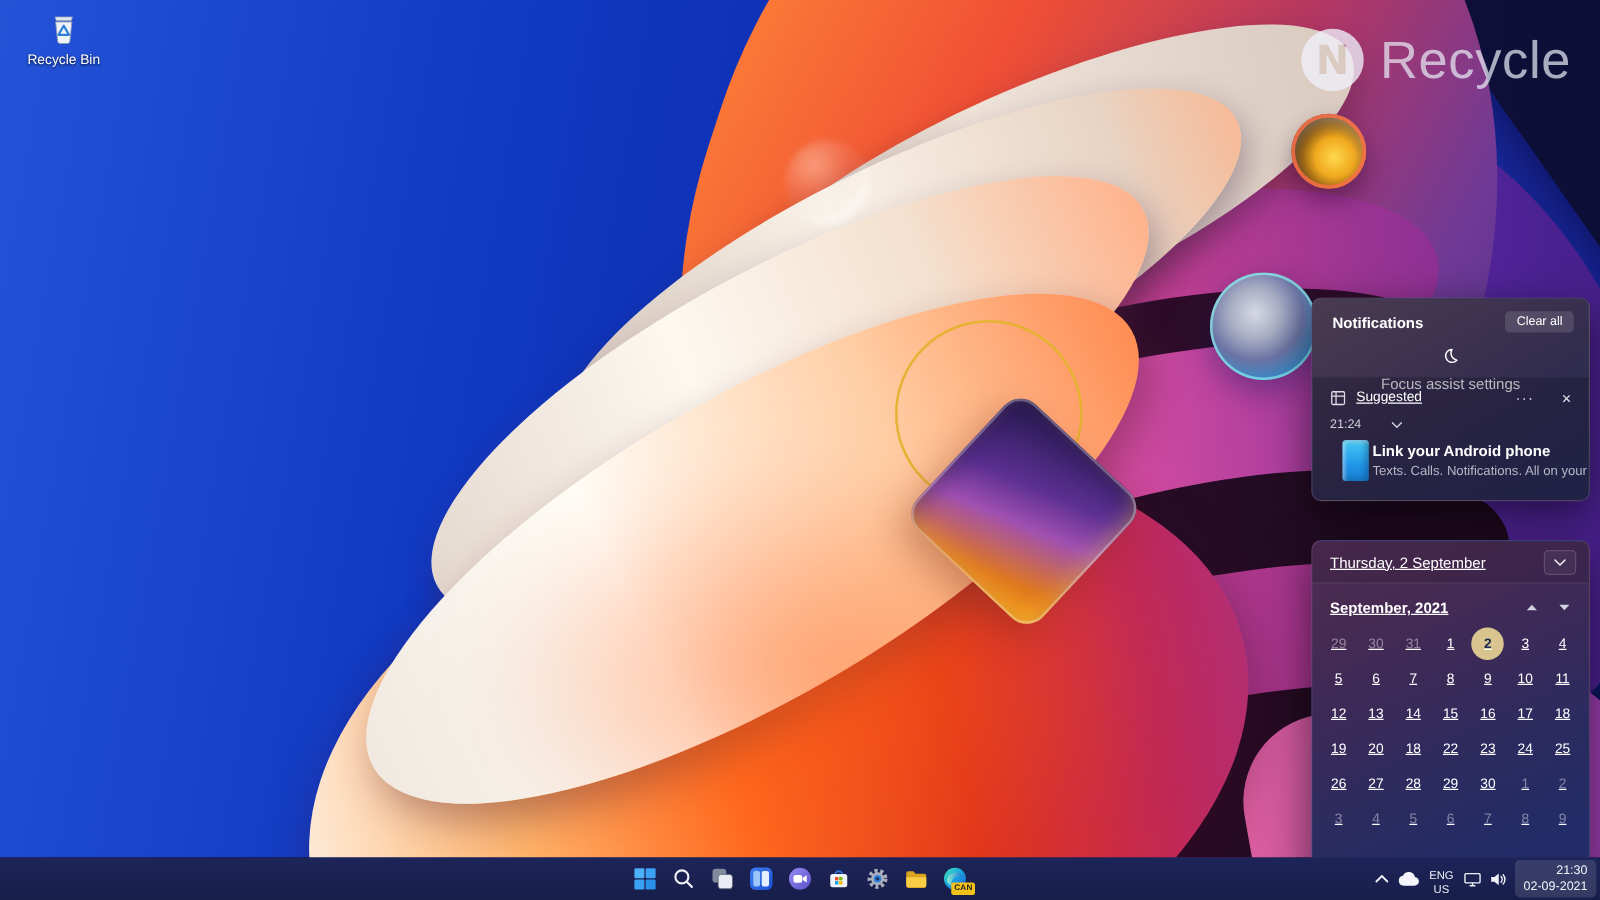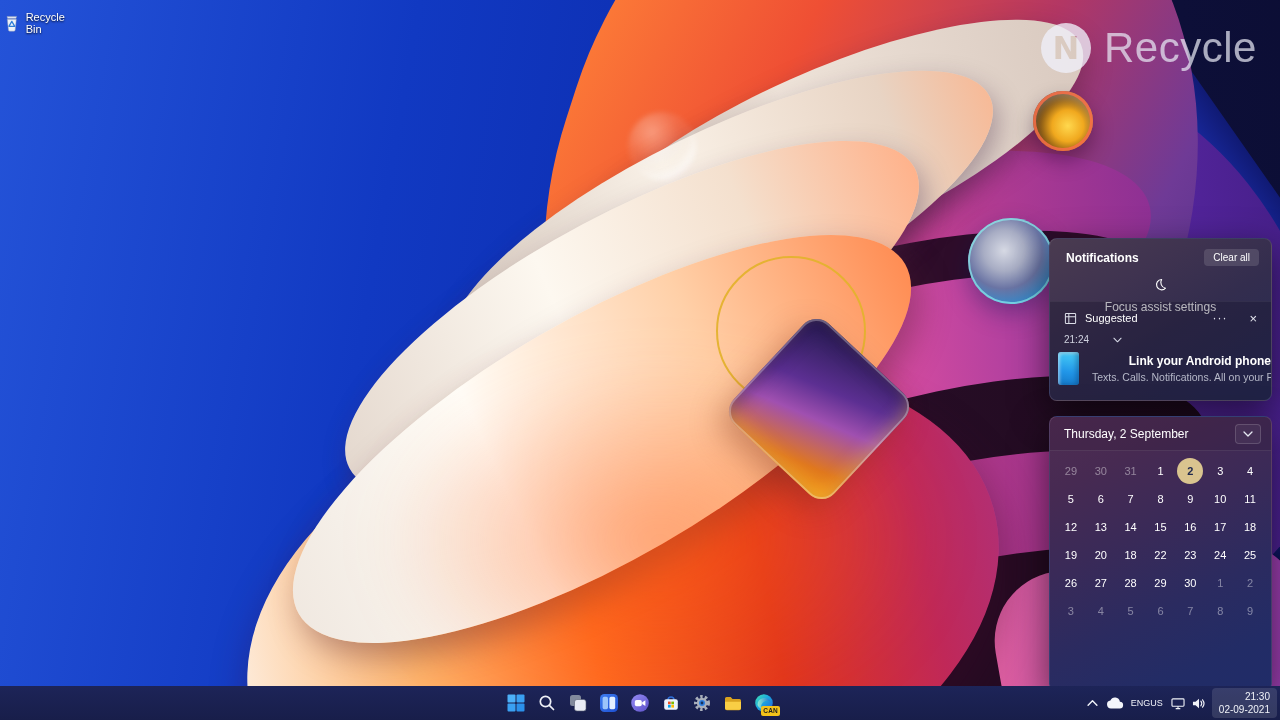--- a/index.html
+++ b/index.html
@@ -63,49 +63,49 @@
     background:radial-gradient(circle at 58% 58%,#ffd84e 0%,#f0a81e 32%,#8a5a14 55%,#3a2410 74%,#2a1408 100%);
     box-shadow:inset 0 0 0 3px rgba(250,110,70,.85),inset 0 6px 10px rgba(255,255,255,.35),0 10px 20px rgba(30,0,40,.4);}
   .sphere-blue{left:968px;top:218px;width:86px;height:86px;border-radius:50%;
     background:radial-gradient(circle at 42% 38%,#d6d9e4 0%,#a8adc4 28%,#6a74a4 52%,#3a88c8 74%,#28c8e8 90%,#18a8d0 100%);
     box-shadow:inset 0 0 0 2px rgba(140,240,240,.7),0 10px 24px rgba(0,20,80,.35);}
 
   .neowin{position:absolute;left:1040px;top:22px;display:flex;align-items:center;gap:12px;}
   .neowin-text{font-size:42px;font-weight:400;color:rgba(232,233,244,.72);letter-spacing:.5px;}
 
   
-  .desktop-icon{position:absolute;left:0;top:6px;width:66px;display:flex;flex-direction:row;
-    align-items:center;gap:2px;color:#fff;font-size:11px;text-shadow:0 1px 2px rgba(0,0,0,.85);}
+  .desktop-icon{position:absolute;left:18px;top:6px;width:66px;display:flex;flex-direction:column;
+    align-items:center;gap:2px;color:#fff;font-size:11px;text-shadow:0 1px 2px rgba(0,0,0,.85);text-align:right;}
 
   
   .panel{position:absolute;left:1049px;width:223px;border-radius:8px;border:1px solid rgba(255,255,255,.09);
     box-shadow:0 12px 36px rgba(0,0,0,.55);color:#fff;overflow:hidden;}
   .notif{top:238px;height:163px;
     background:linear-gradient(150deg,#4a3b50 0%,#3f3350 30%,#332d4e 55%,#2b2c52 80%,#272b55 100%);}
   .notif-head{display:flex;justify-content:space-between;align-items:center;padding:10px 12px 0 16px;}
   .notif-title{font-size:12px;font-weight:bold;}
   .clear-btn{font-size:10px;padding:3px 9px;background:rgba(255,255,255,.13);border-radius:4px;}
   .focus-row{display:flex;align-items:center;gap:9px;padding:12px 16px;font-size:12px;width:100%;flex-direction:column;}
   .card{position:absolute;left:0;right:0;top:62px;bottom:0;background:rgba(16,12,38,.30);
     border-top:1px solid rgba(255,255,255,.06);}
   .card-head{display:flex;align-items:center;gap:8px;padding:9px 14px 0 14px;}
-  .src{font-size:11px;}
+  .src{font-size:11px;text-decoration:underline;}
   .more{margin-left:auto;font-size:12px;letter-spacing:1px;color:#e4e5ee;}
   .close{margin-left:14px;font-size:13px;color:#e4e5ee;line-height:1;}
   .card-time{display:flex;align-items:center;gap:24px;padding:9px 14px 0 14px;font-size:10px;color:#cfd1de;}
-  .card-body{display:flex;gap:13px;padding:7px 0 0 8px;align-items:flex-start;overflow:hidden;text-align:right;}
+  .card-body{display:flex;gap:3px;padding:7px 0 0 24px;align-items:flex-start;overflow:hidden;}
   .phone{width:21px;height:33px;border-radius:3px;flex:0 0 auto;
     background:linear-gradient(190deg,#4ad2f8 0%,#2196e8 60%,#1478c8 100%);
     box-shadow:inset -3px 0 5px rgba(0,40,90,.35),inset 2px 2px 3px rgba(255,255,255,.45);}
   .card-text{min-width:0;padding-top:2px;}
   .ct{font-size:12px;font-weight:bold;white-space:nowrap;}
   .cb{font-size:10.5px;color:#b6b8c8;white-space:nowrap;overflow:hidden;margin-top:3px;}
 
-  .cal{top:416px;height:276px;
-    background:linear-gradient(155deg,#502d53 0%,#472a52 20%,#3a2a58 42%,#2b2b60 65%,#222c66 85%,#202c68 100%);}
+  .cal{top:432px;height:276px;
+    background:linear-gradient(155deg,#502d53 0%,#472a52 20%,#3a2a58 42%,#2b2b60 65%,#222c66 85%,#202c68 100%);text-decoration:underline;}
   .cal-head{height:34px;display:flex;align-items:center;justify-content:space-between;
     padding:0 10px 0 14px;border-bottom:1px solid rgba(255,255,255,.09);font-size:12px;
     background:rgba(28,14,38,.16);}
   .collapse-btn{width:26px;height:20px;border:1px solid rgba(255,255,255,.16);border-radius:4px;
     background:rgba(255,255,255,.05);display:flex;align-items:center;justify-content:center;}
   .cal-month{display:flex;align-items:center;padding:12px 12px 2px 14px;font-size:12px;font-weight:bold;}
   .spin{margin-left:auto;display:flex;gap:10px;}
   .spin button{width:16px;height:12px;display:flex;align-items:center;justify-content:center;}
   .cal-week{display:grid;grid-template-columns:repeat(7,1fr);padding:10px 6px 0 6px;
     font-size:10px;font-weight:bold;text-align:center;color:#eceef6;}
@@ -120,22 +120,22 @@
     background:linear-gradient(180deg,#1d2458 0%,#181e4a 100%);}
   .tb-center{position:absolute;left:50%;top:0;height:34px;transform:translateX(-50%);
     display:flex;align-items:center;gap:5px;}
   .tb-btn{position:relative;width:26px;height:26px;border-radius:4px;display:flex;
     align-items:center;justify-content:center;}
   .tb-icon{display:flex;width:20px;height:20px;}
   .tb-badge{position:absolute;right:-3px;bottom:0;background:#f2c21a;color:#1d1d1d;font-size:6.5px;
     font-weight:bold;padding:0 2px;border-radius:2px;letter-spacing:.2px;line-height:1.5;}
   .tray{position:absolute;right:3px;top:0;height:34px;display:flex;align-items:center;gap:1px;color:#f0f2f8;}
   .tray-btn{height:26px;min-width:20px;padding:0 2px;display:flex;align-items:center;justify-content:center;border-radius:4px;}
-  .lang{display:flex;flex-direction:row;align-items:center;font-size:9px;line-height:1.15;
-    padding:0 4px;height:26px;justify-content:flex-start;border-radius:4px;}
+  .lang{display:flex;flex-direction:column;align-items:center;font-size:9px;line-height:1.15;
+    padding:0 4px;height:26px;justify-content:flex-end;border-radius:4px;}
   .clock{display:flex;flex-direction:column;align-items:flex-end;font-size:10px;line-height:1.3;
     padding:2px 7px;margin-left:2px;border-radius:4px;background:rgba(255,255,255,.12);}
 </style>
 </head>
 <body>
 
 <div class="screen">
 
   <div class="wallpaper">
     <div class="wp dark-right"></div>
@@ -225,20 +225,35 @@
   </section>
 
   <section class="panel cal">
     <div class="cal-head">
       <span>Thursday, 2 September</span>
       <button class="collapse-btn">
         <svg viewBox="0 0 10 6" width="10" height="6" fill="none" stroke="#e6e8f2" stroke-width="1.3" stroke-linecap="round" stroke-linejoin="round">
           <path d="M1 1 L5 5 L9 1"></path>
           </svg>
       </button>
+    </div>
+    <div class="cal-month">
+      <span>September, 2021</span>
+      <span class="spin">
+        <button>
+          <svg viewBox="0 0 10 6" width="9" height="6">
+            <path d="M5 0.5 L9.5 5.5 H0.5 Z" fill="#cfd2e0"></path>
+            </svg>
+        </button>
+        <button>
+          <svg viewBox="0 0 10 6" width="9" height="6">
+            <path d="M0.5 0.5 H9.5 L5 5.5 Z" fill="#cfd2e0"></path>
+            </svg>
+        </button>
+      </span>
     </div>
     <div class="cal-grid" id="daygrid">
         <button class="day dim">29</button>
         <button class="day dim">30</button>
         <button class="day dim">31</button>
         <button class="day">1</button>
         <button class="day today" style="background: rgb(217, 196, 143);">2</button>
         <button class="day">3</button>
         <button class="day">4</button>
         <button class="day">5</button>

